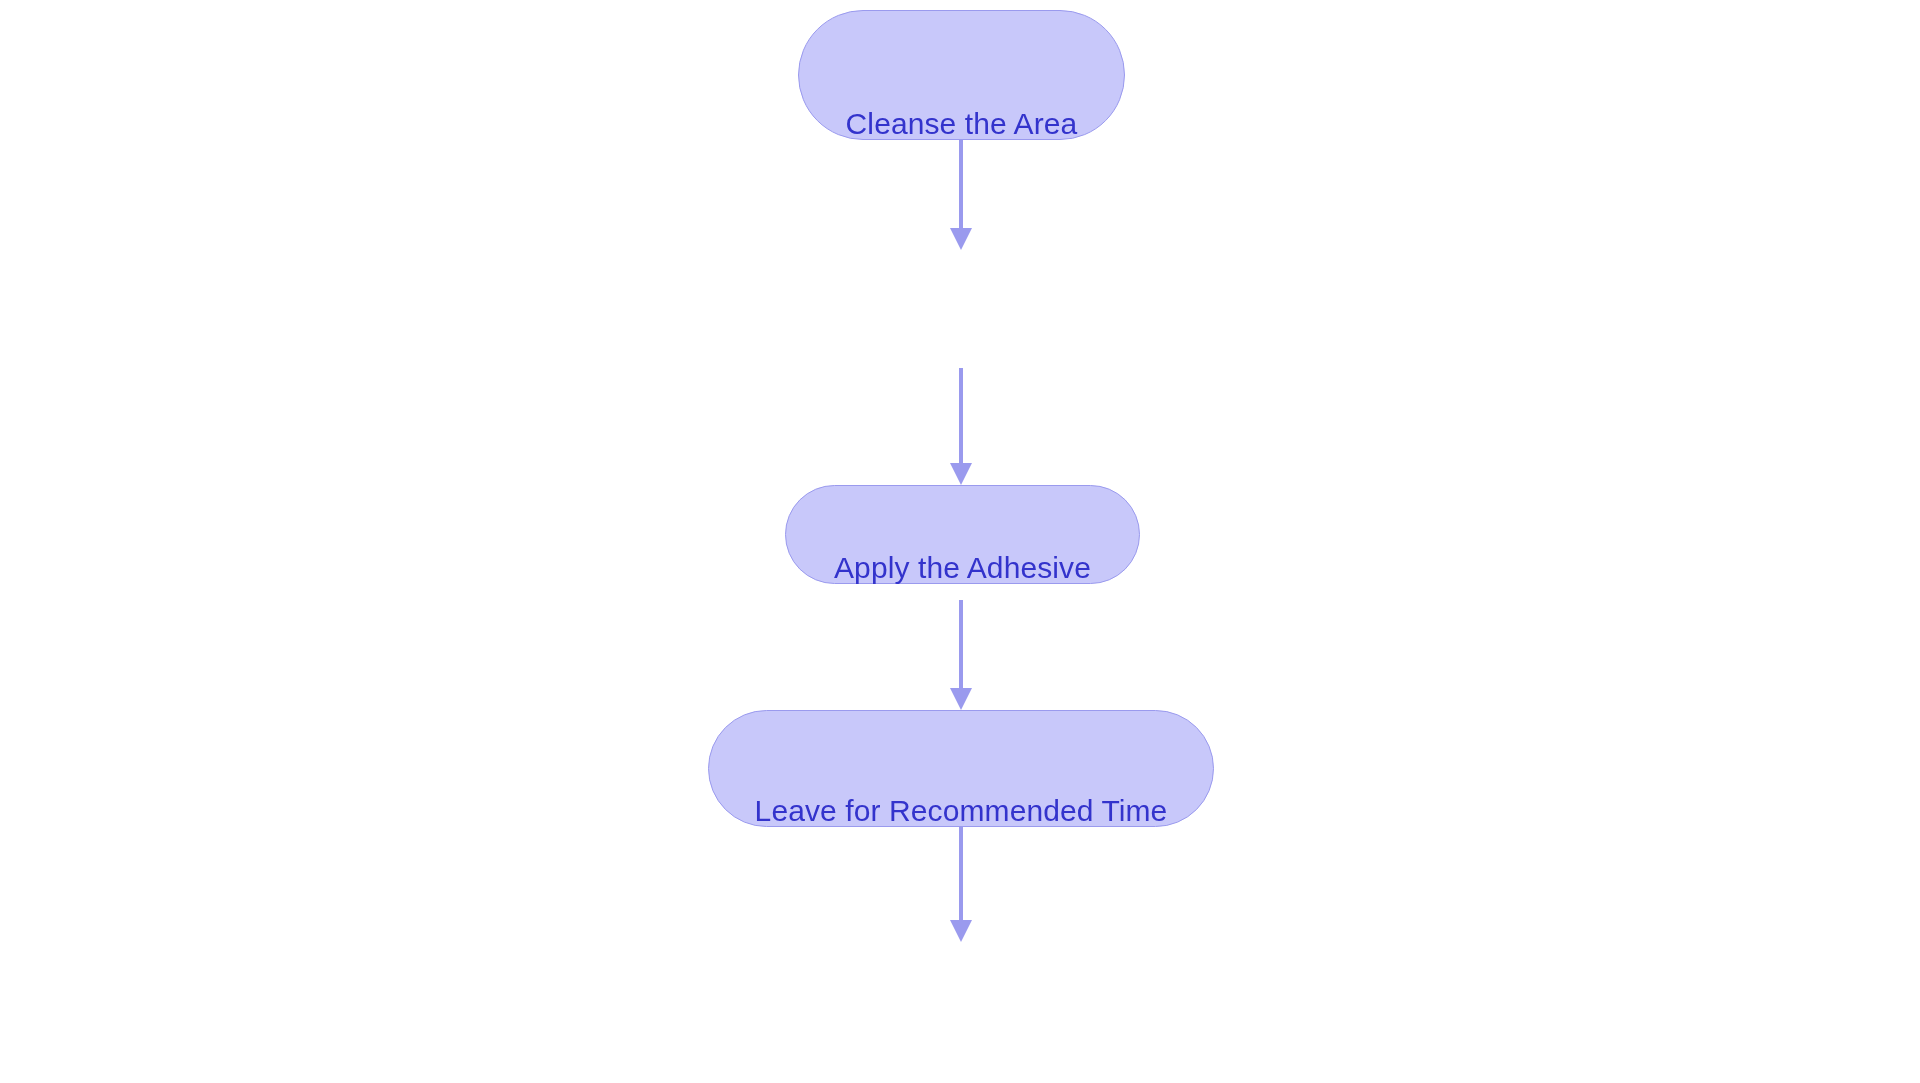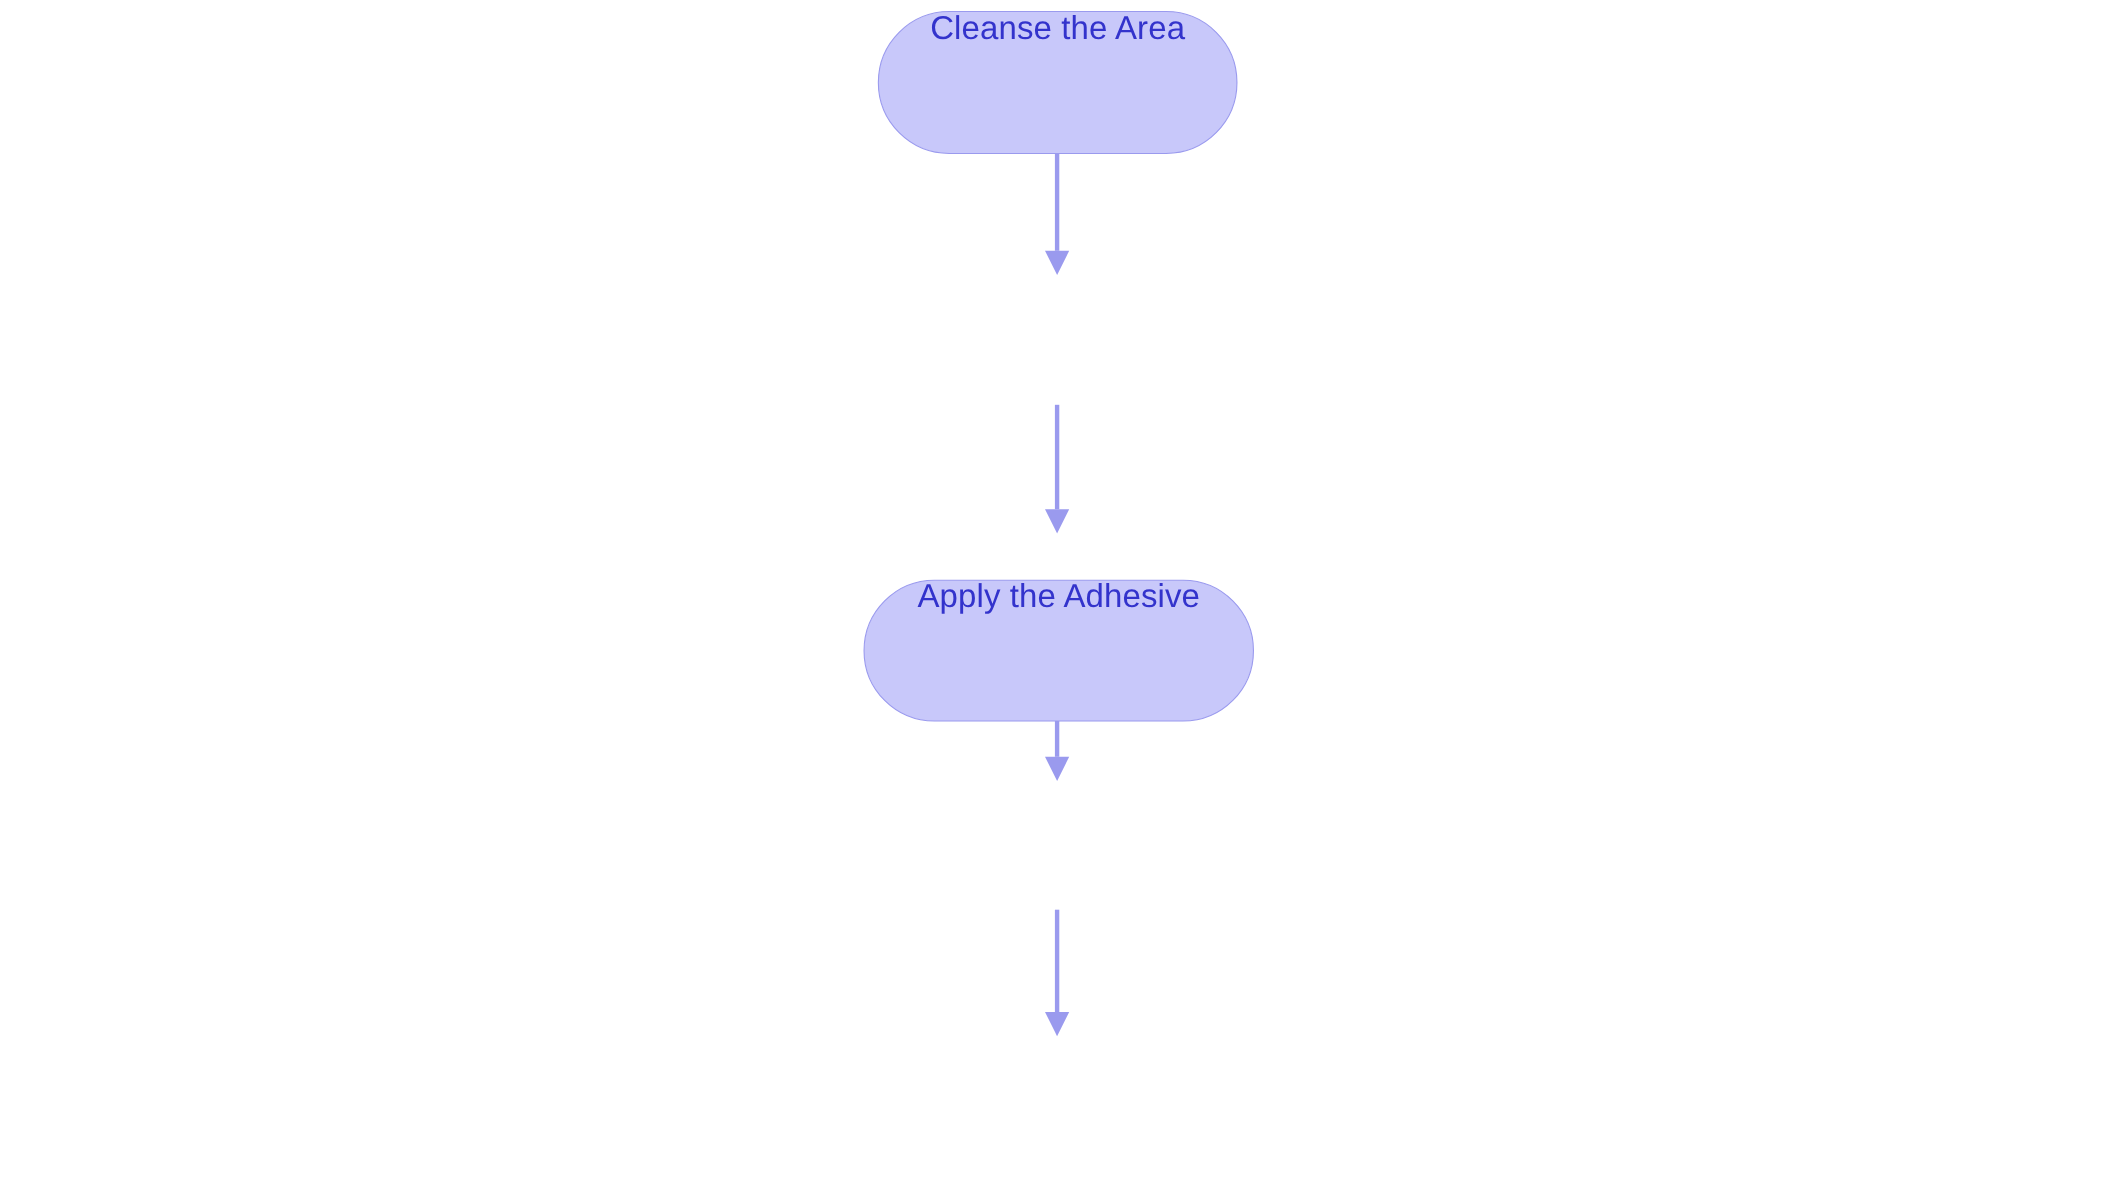--- a/index.html
+++ b/index.html
@@ -22,40 +22,40 @@
     background: #ffffff;
   }
 
   .flow-node {
     position: absolute;
     box-sizing: border-box;
     background: #c8c8fa;
     border: 1.6px solid #9a9aee;
     border-radius: 999px;
     display: flex;
-    align-items: flex-start;
+    align-items: flex-end;
     justify-content: center;
     z-index: 2;
   }
 
   .flow-node-label {
     color: #3333cc;
     font-family: "Liberation Sans", sans-serif;
     font-size: 30px;
     font-weight: 400;
     line-height: 1;
     letter-spacing: 0.1px;
     white-space: nowrap;
     user-select: none;
   }
 
   
   #node-0 { left: 798px;  top: 10px;   width: 327px; height: 130px; }
   #node-1 { left: 815px;  top: 250px;  width: 290px; height: 118px; }
-  #node-2 { left: 785px;  top: 485px;  width: 355px; height: 129px; margin-top: 42px; }
+  #node-2 { left: 785px;  top: 485px;  width: 355px; height: 99px; }
   #node-3 { left: 708px;  top: 710px;  width: 506px; height: 117px; }
   #node-4 { left: 812px;  top: 942px;  width: 298px; height: 120px; }
 
   
   .flow-edge {
     position: absolute;
     left: 0;
     top: 0;
     width: 1920px;
     height: 1083px;
@@ -102,15 +102,18 @@
 
   <div class="flow-node" id="node-0">
     <span class="flow-node-label">Cleanse the Area</span>
   </div>
 
 
   <div class="flow-node" id="node-2">
     <span class="flow-node-label">Apply the Adhesive</span>
   </div>
 
+  <div class="flow-node" id="node-3">
+    <span class="flow-node-label">Leave for Recommended Time</span>
+  </div>
 
 
 </div>
 
 </body></html>

